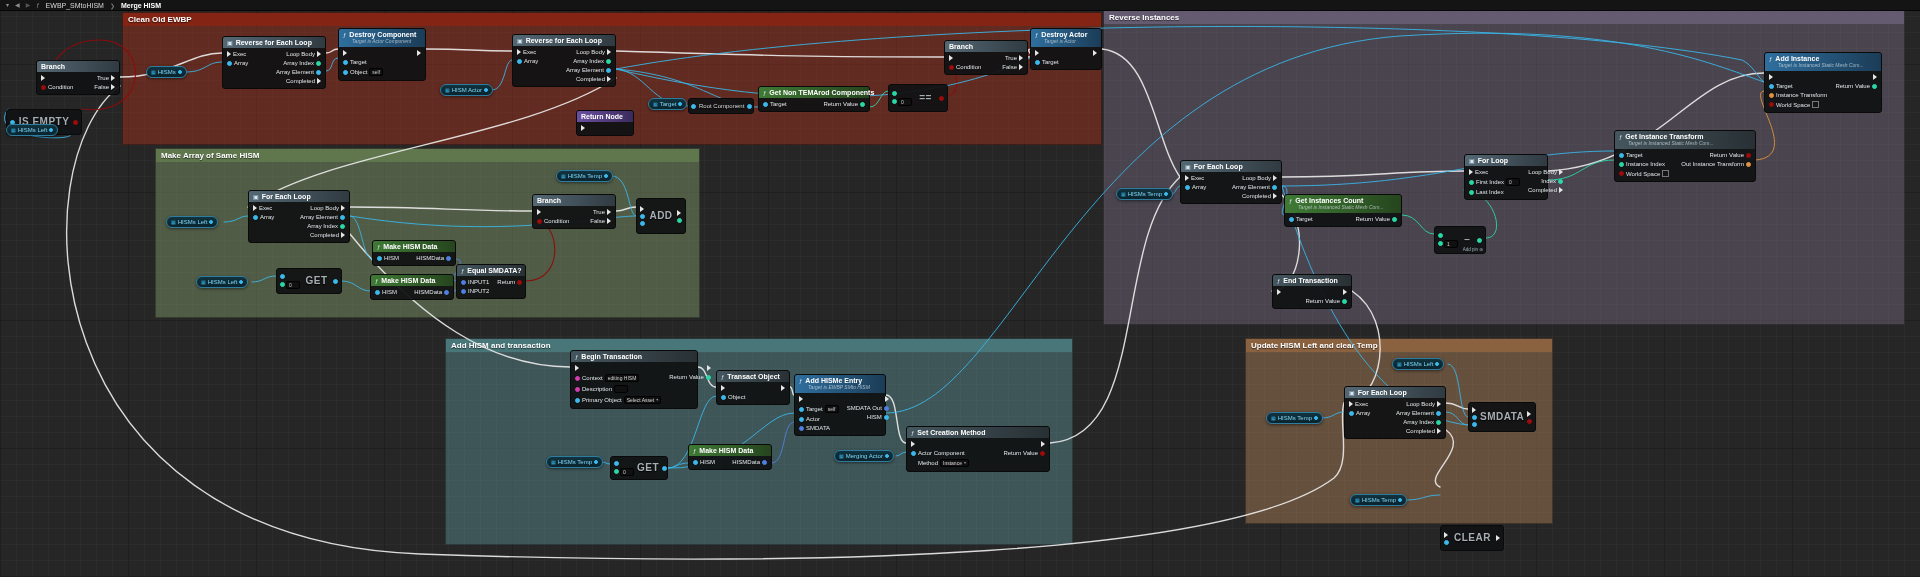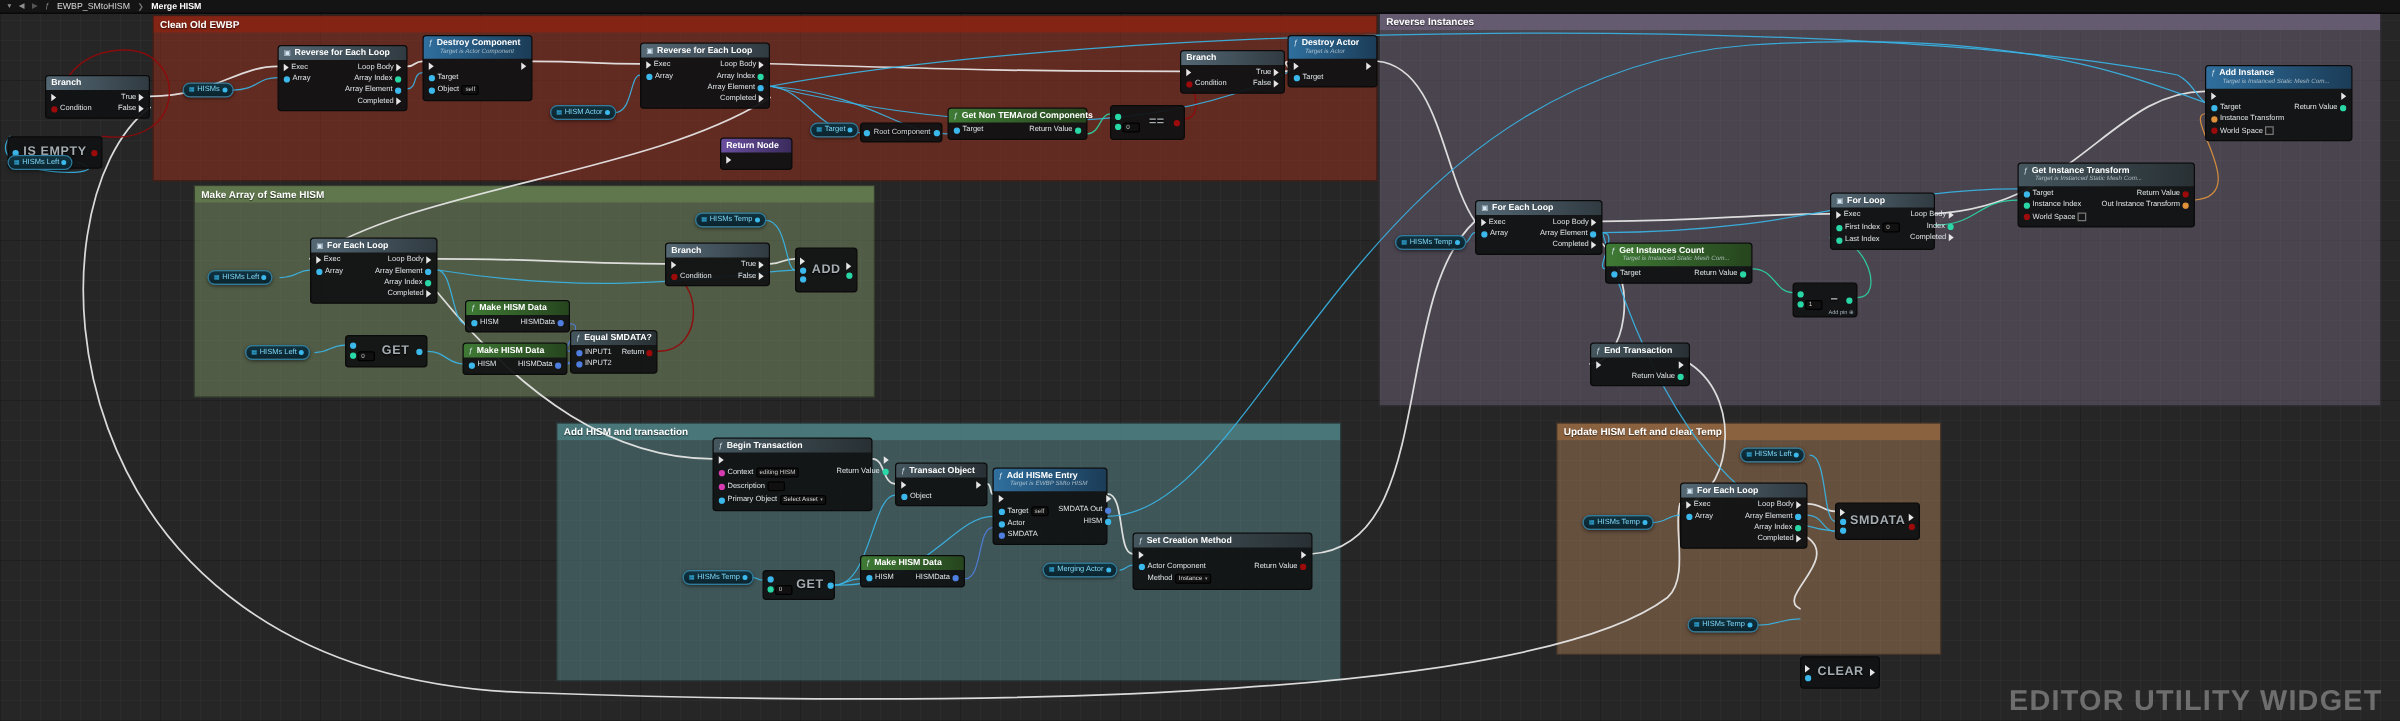--- a/index.html
+++ b/index.html
@@ -1152,14 +1152,13 @@
         <span class="plbl">HISMs Temp</span>
         <span class="pdot" style="border-color: rgb(60, 185, 236); background: rgb(60, 185, 236);"></span>
       </div>
       <div class="pillnode" style="left: 1350px; top: 494px;">
         <span class="parr">▦</span>
         <span class="plbl">HISMs Temp</span>
         <span class="pdot" style="border-color: rgb(60, 185, 236); background: rgb(60, 185, 236);"></span>
       </div>
     </div>
 
-  <div id="watermark">EDITOR UTILITY WIDGET</div>
 </div>
 
 </body></html>

